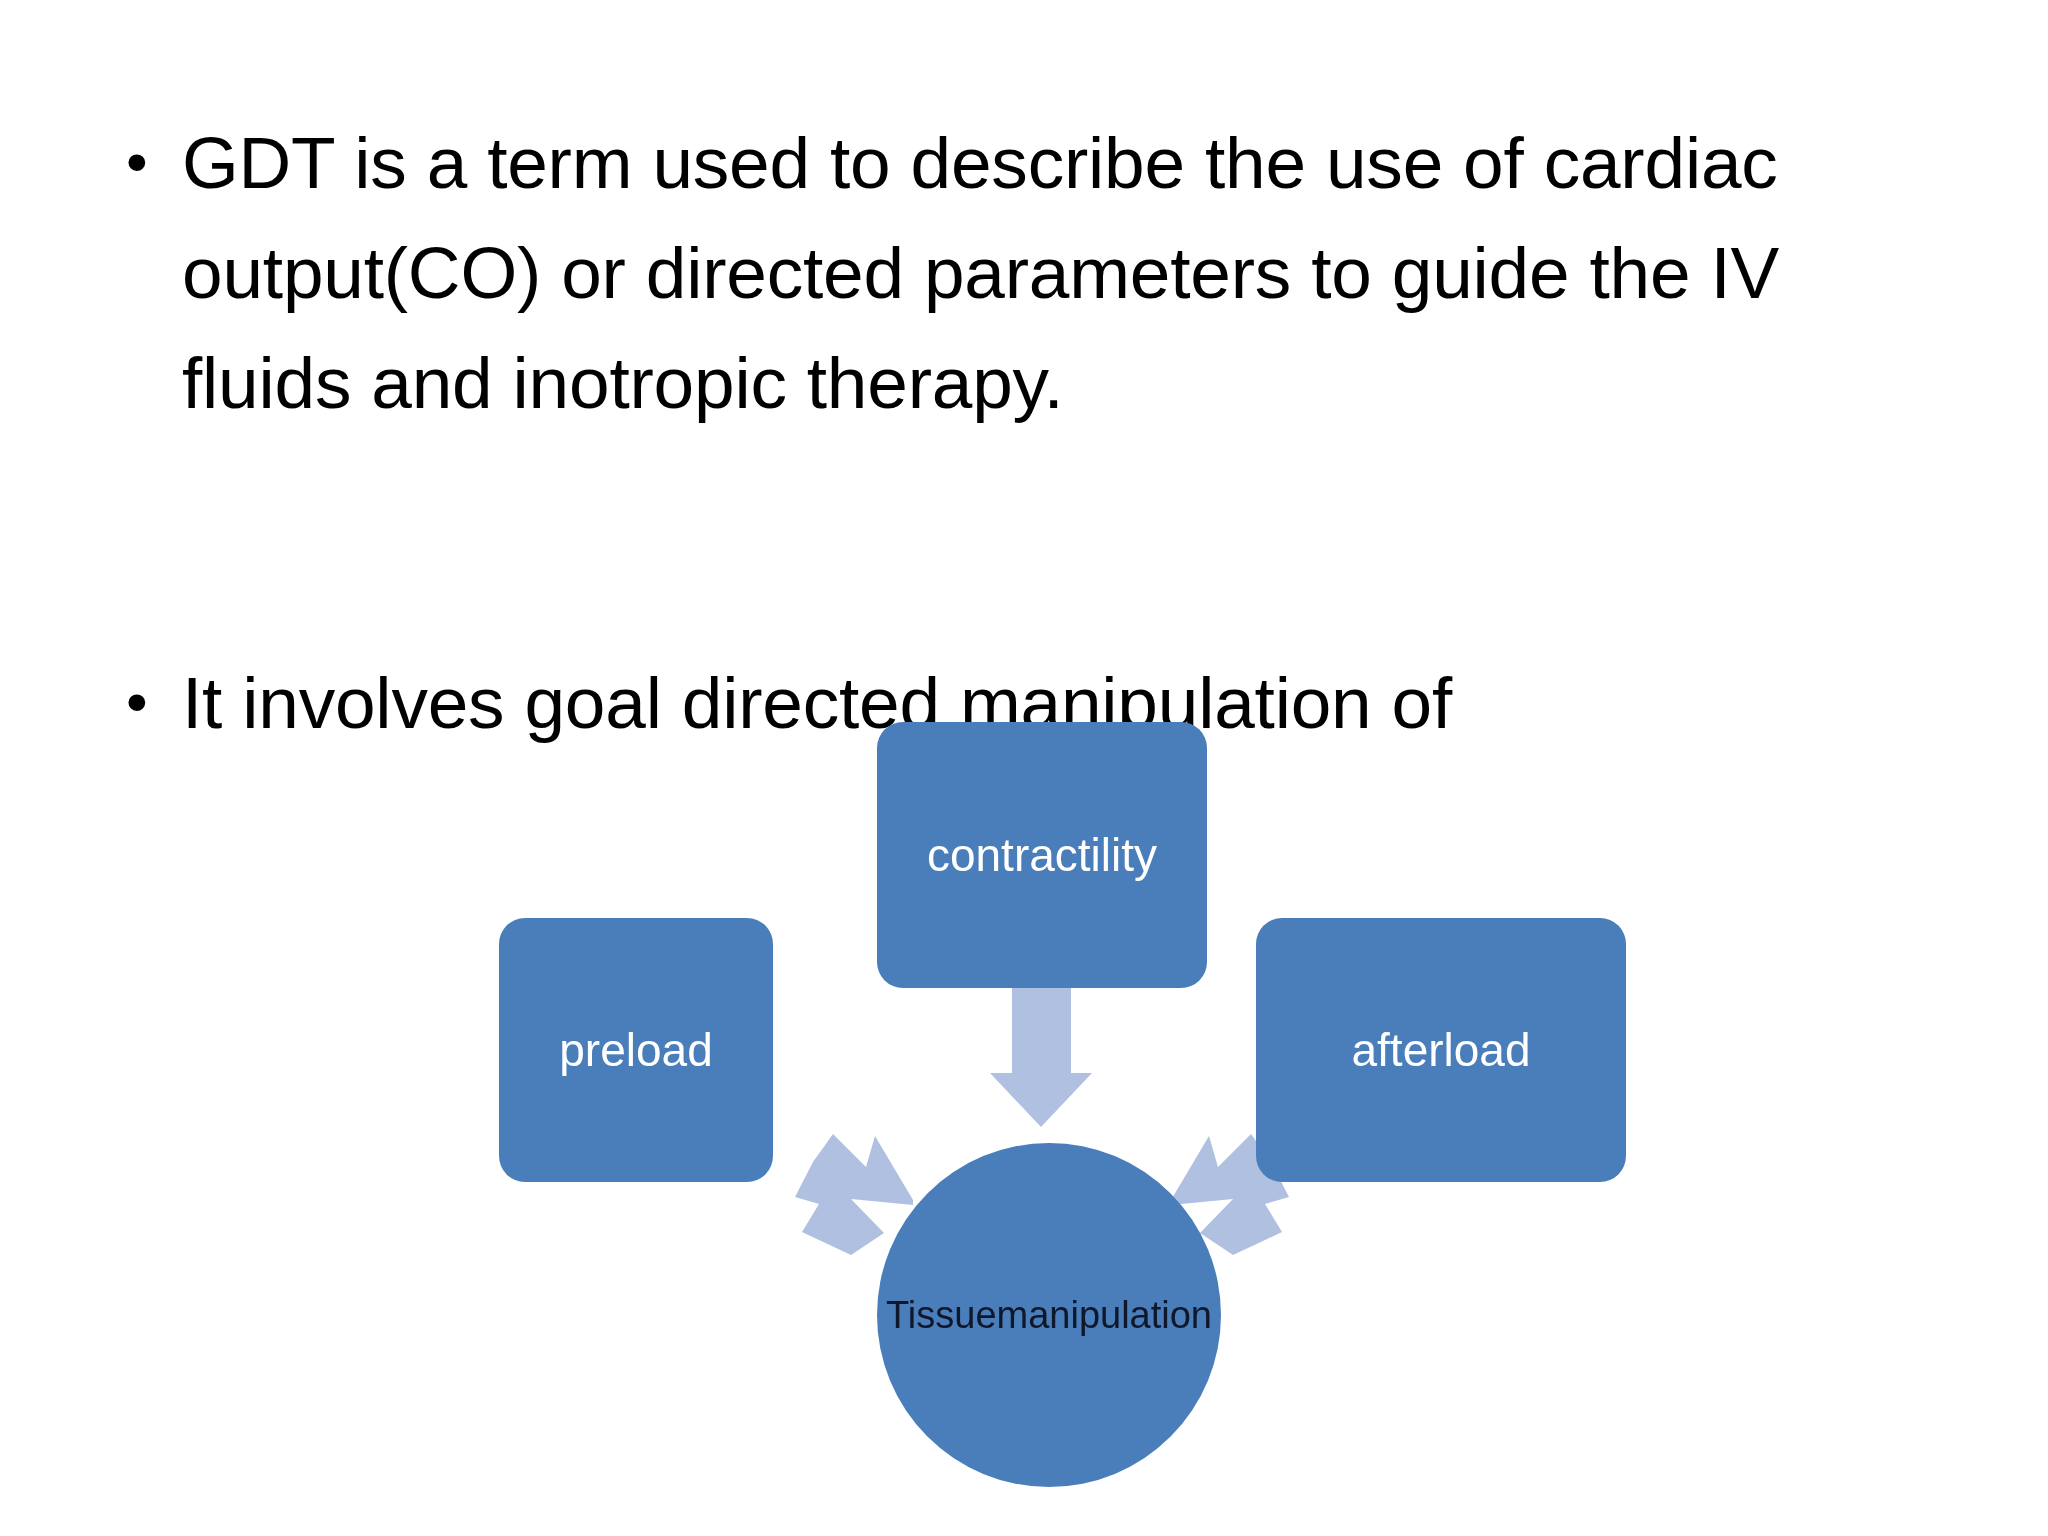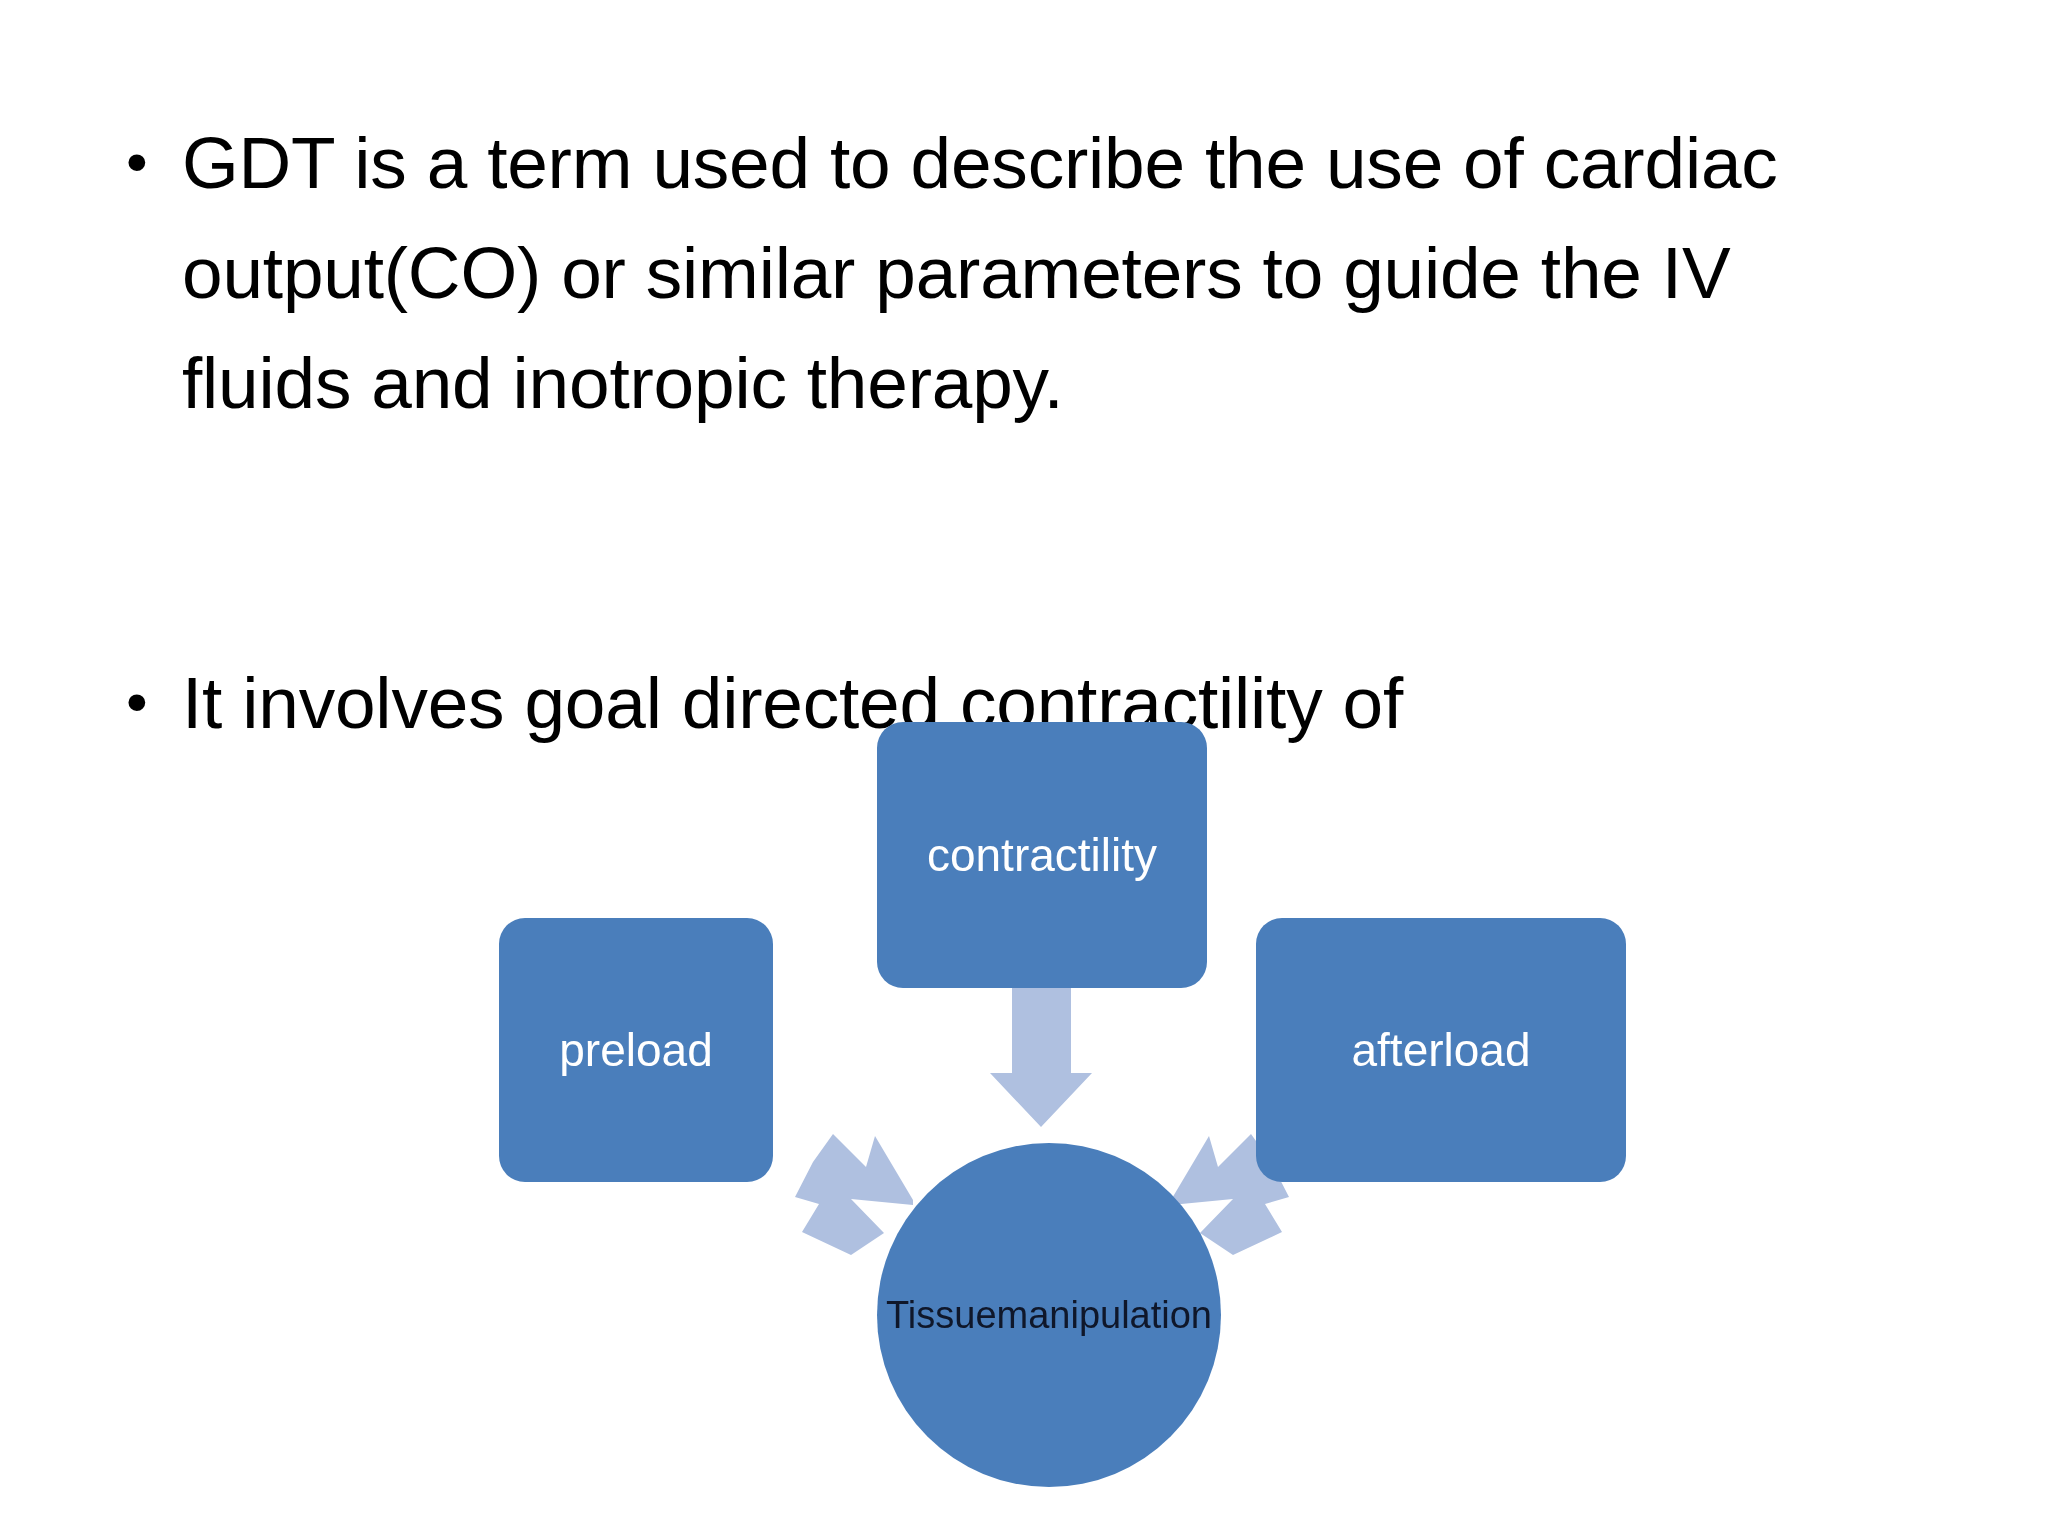--- a/index.html
+++ b/index.html
@@ -130,28 +130,28 @@
 </style>
 </head>
 <body>
 
 <div class="slide">
 
   <div class="body-text">
 
     <div class="bullet-row">
       <span class="bullet-dot">•</span>
-      <span class="bullet-text">GDT is a term used to describe the use of cardiac output(CO) or similar parameters to guide the IV fluids and inotropic therapy.</span>
+      <span class="bullet-text">GDT is a term used to describe the use of cardiac output(CO) or directed parameters to guide the IV fluids and inotropic therapy.</span>
     </div>
 
     <div class="spacer-block"></div>
 
     <div class="bullet-row">
       <span class="bullet-dot">•</span>
-      <span class="bullet-text">It involves goal directed contractility of</span>
+      <span class="bullet-text">It involves goal directed manipulation of</span>
     </div>
 
   </div>
 
   <div class="diagram">
 
     <svg class="arrow-svg" viewBox="0 0 2048 1536">
 
       <polygon fill="#AFC0E0" points="1012,988 1071,988 1071,1073 1092,1073 1041,1127 990,1073 1012,1073"></polygon>
 

